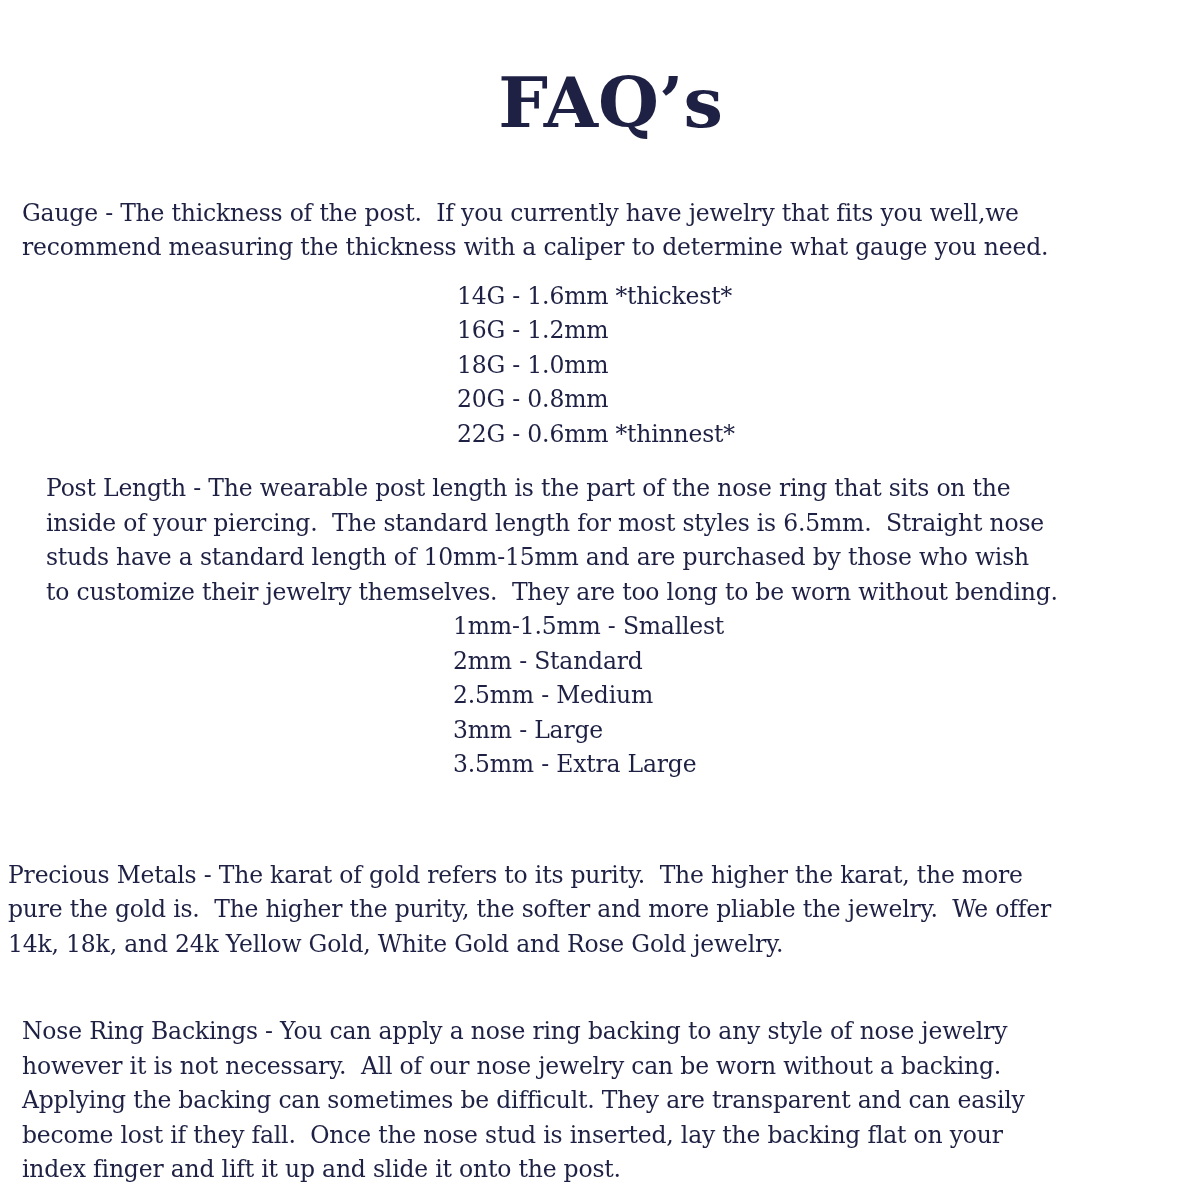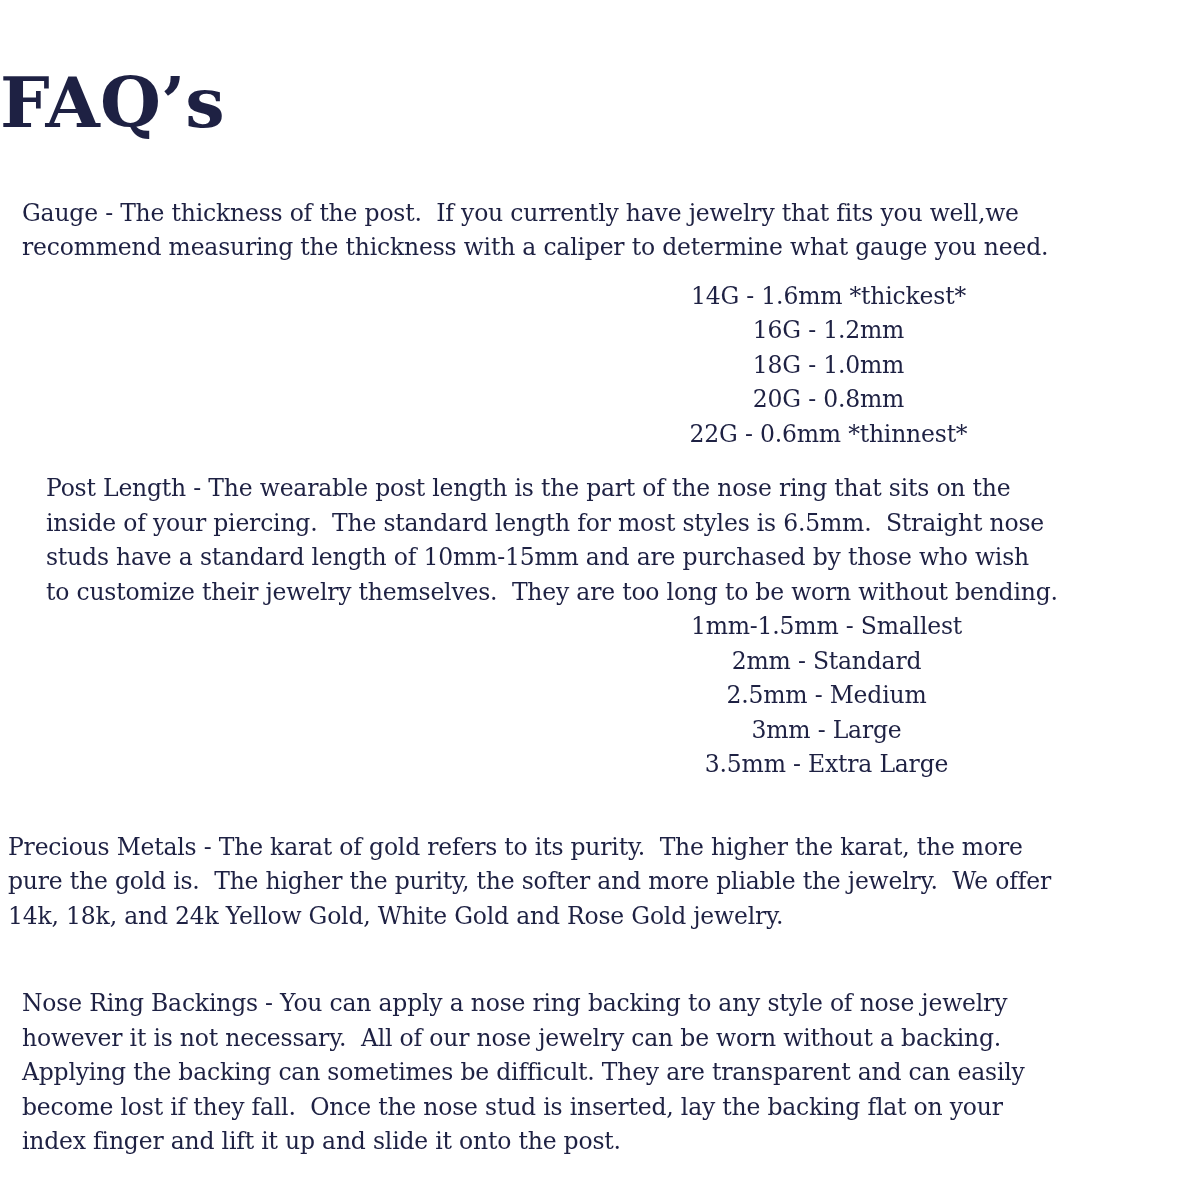--- a/index.html
+++ b/index.html
@@ -14,46 +14,47 @@
     font-family: "DejaVu Serif", serif;
     color: #1e2143;
   }
   .page {
     width: 1200px;
     height: 1200px;
     box-sizing: border-box;
     padding-top: 10px;
   }
   .page-title {
+    text-align: center;
     font-size: 70px;
     line-height: 92px;
     letter-spacing: 0px;
     white-space: pre;
+    padding-left: 21px;
   }
   .para {
     font-size: 23.5px;
     line-height: 34.5px;
     letter-spacing: -0.2px;
     white-space: pre;
     padding-left: 22px;
   }
   .size-list {
     font-size: 23.5px;
     line-height: 34.5px;
     letter-spacing: -0.2px;
     white-space: pre;
-    text-align: center;
   }
   .gauge-list   { margin-left: 457px; margin-top: 14px; }
   .para-gauge   { margin-top: 18px; }
   .para-post    { margin-top: 20px; padding-left: 46px; }
   .stone-head   { font-size: 23.5px; line-height: 34.5px; letter-spacing: -0.2px;
                   margin-left: 490px; margin-top: 33px; white-space: pre; }
   .stone-list   { margin-left: 453px; margin-top: 0; }
-  .para-metals  { margin-top: 48px; padding-left: 8px; }
+  .para-metals  { margin-top: 76px; padding-left: 8px; }
   .para-backing { margin-top: 53px; }
 </style>
 </head>
 <body>
 
 <div class="page">
 
   <h1 class="page-title">FAQ’s</h1>
 
   <section>

